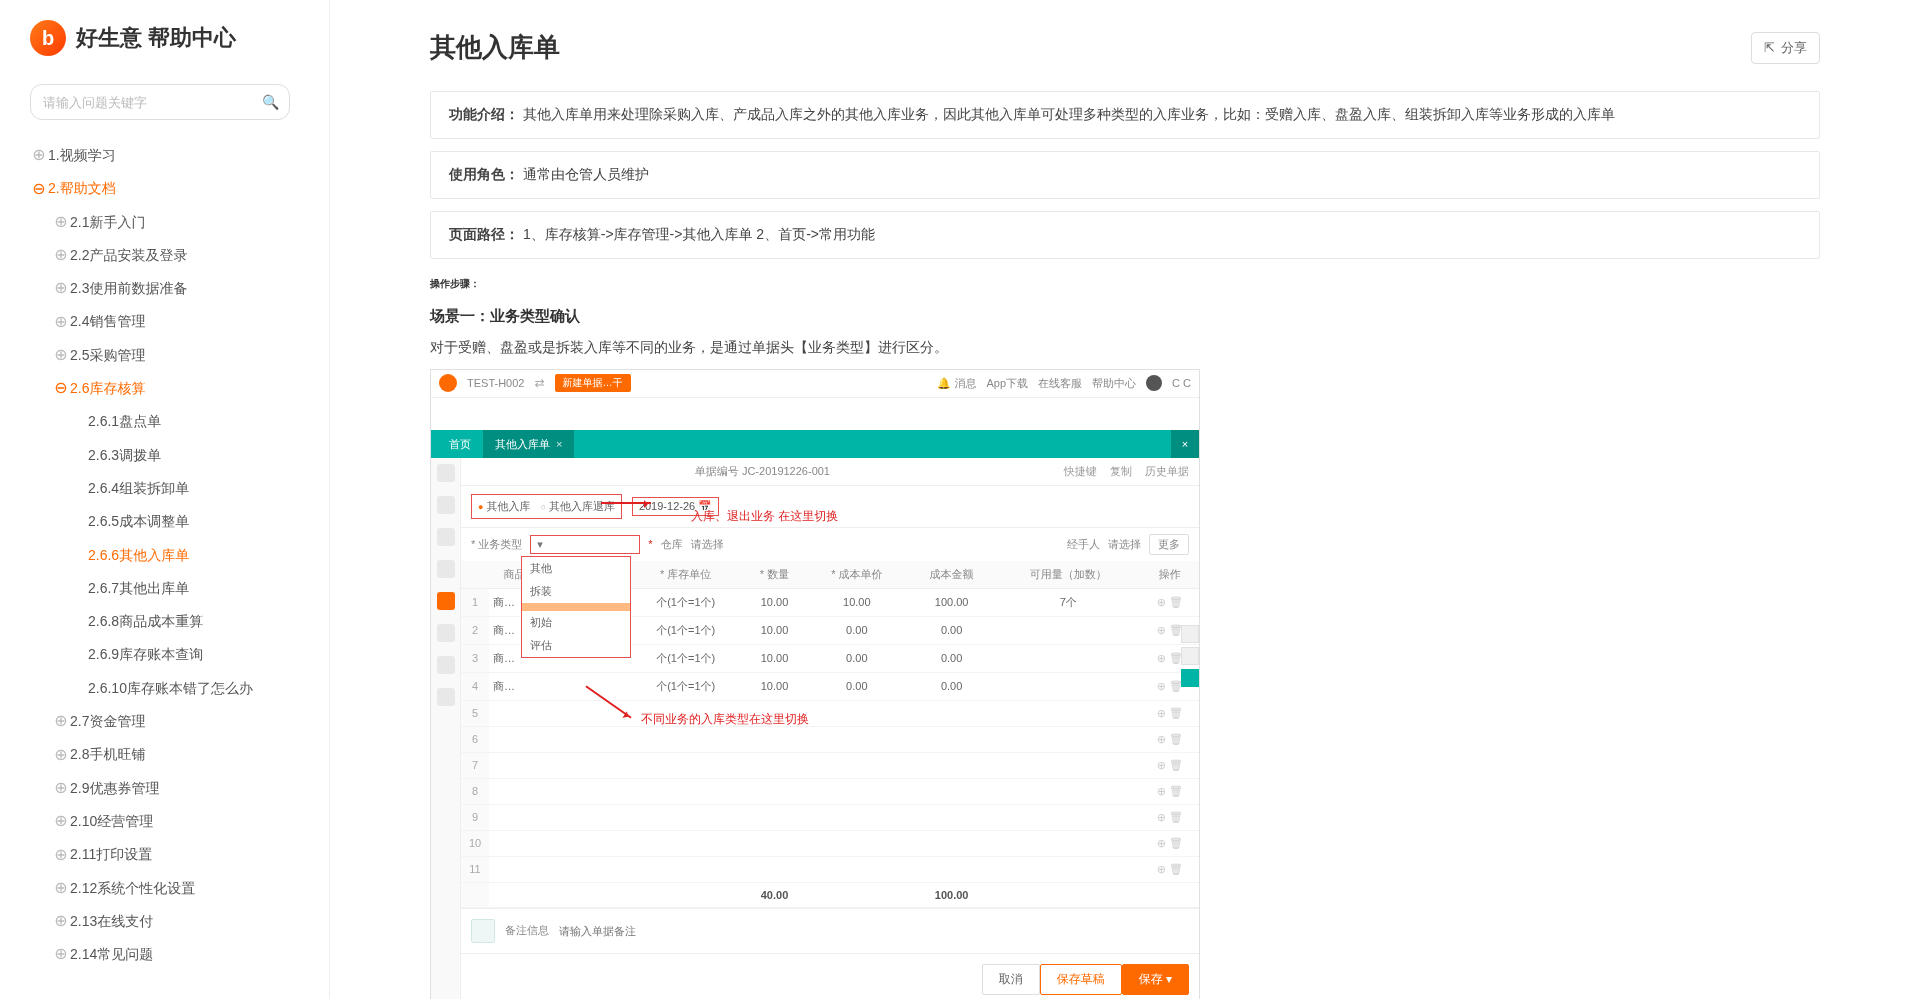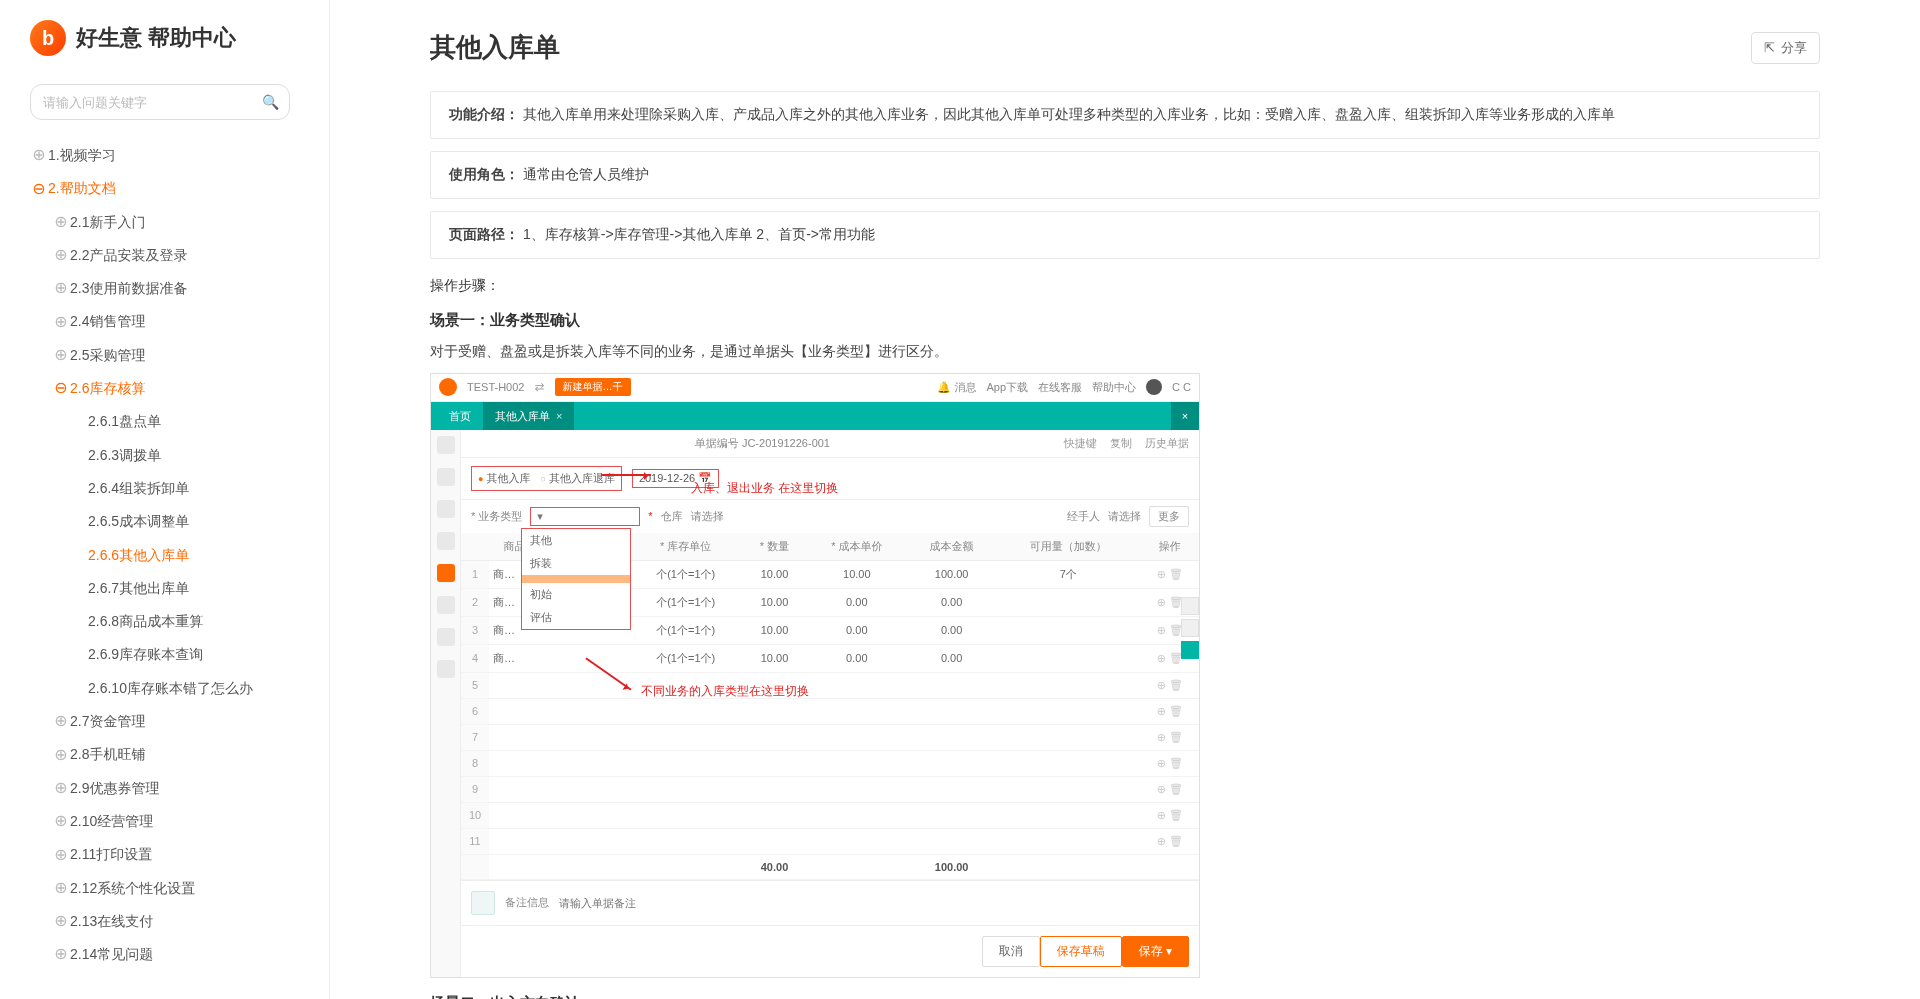--- a/index.html
+++ b/index.html
@@ -31,34 +31,34 @@
 
 .main { position:absolute; left:330px; top:0; right:0; height:999px; padding:30px 100px 0 100px; overflow:hidden; }
 .titlebar { display:flex; justify-content:space-between; align-items:center; margin-bottom:26px; }
 .page-title { font-size:26px; font-weight:600; }
 .share-btn { border:1px solid #ddd; border-radius:4px; padding:6px 12px; font-size:13px; color:#666; background:#fff; cursor:pointer; display:flex; align-items:center; gap:6px; }
 
 .info-box { border:1px solid #e8e8e8; border-radius:2px; padding:14px 18px; margin-bottom:12px; font-size:14px; color:#444; }
 .info-box .lbl { font-weight:600; margin-right:4px; }
 
 .section { margin-top:18px; }
-.steps-title { font-size:14px; font-weight:400; margin:12px 0 14px; }
+.steps-title { font-size:10px; font-weight:700; margin:12px 0 14px; }
 .scene-title { font-size:15px; font-weight:600; margin:16px 0 8px; }
 .body-text { font-size:14px; line-height:1.9; color:#444; margin-bottom:6px; }
 
 
 .app-shot { width:770px; border:1px solid #e0e0e0; margin:8px 0 10px; background:#fff; font-size:12px; }
 .as-top { background:#fff; display:flex; align-items:center; height:28px; padding:0 8px; gap:10px; border-bottom:1px solid #eee; }
 .as-logo { width:18px; height:18px; border-radius:50%; background:#ff6a00; }
 .as-top .meta { color:#888; font-size:11px; }
 .as-top .right { margin-left:auto; display:flex; gap:10px; font-size:11px; color:#888; align-items:center; }
 .as-top .avatar { width:16px; height:16px; border-radius:50%; background:#555; }
 .as-top .neworder { background:#ff6a00; color:#fff; font-size:10px; padding:2px 8px; border-radius:2px; }
 
-.as-tabs { background:#00b5a5; height:28px; display:flex; align-items:center; padding-left:6px; color:#fff; font-size:11px; }
+.as-tabs { background:#00b5a5; height:28px; display:flex; align-items:center; padding-left:6px; color:#fff; font-size:11px;margin-top:32px; }
 .as-tabs .tab { padding:0 12px; height:28px; line-height:28px; }
 .as-tabs .tab.active { background:#008e80; position:relative; }
 .as-tabs .tab .x { margin-left:6px; opacity:.8; }
 .as-tabs .closebtn { margin-left:auto; background:#008e80; width:28px; height:28px; text-align:center; line-height:28px; }
 
 .as-body { display:flex; }
 .as-rail { width:30px; background:#f9f9f9; border-right:1px solid #eee; display:flex; flex-direction:column; align-items:center; padding-top:6px; gap:14px; }
 .as-rail .ri { width:18px; height:18px; border-radius:3px; background:#e8e8e8; }
 .as-rail .ri.active { background:#ff6a00; }
 .as-content { flex:1; position:relative; }

